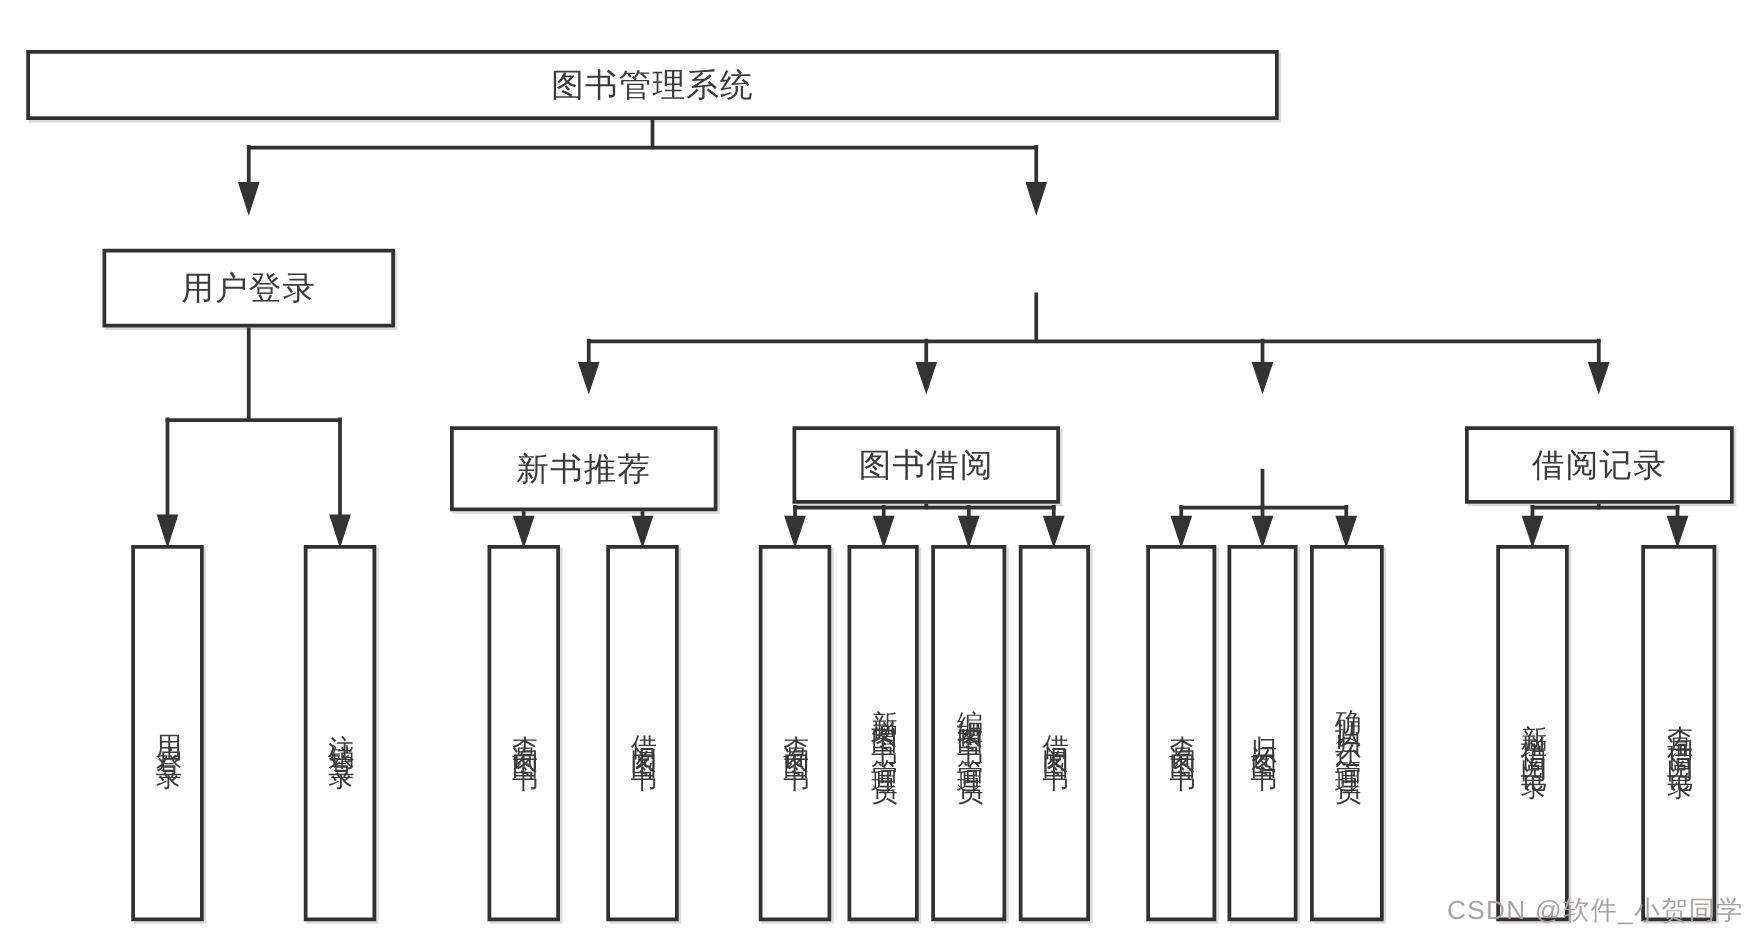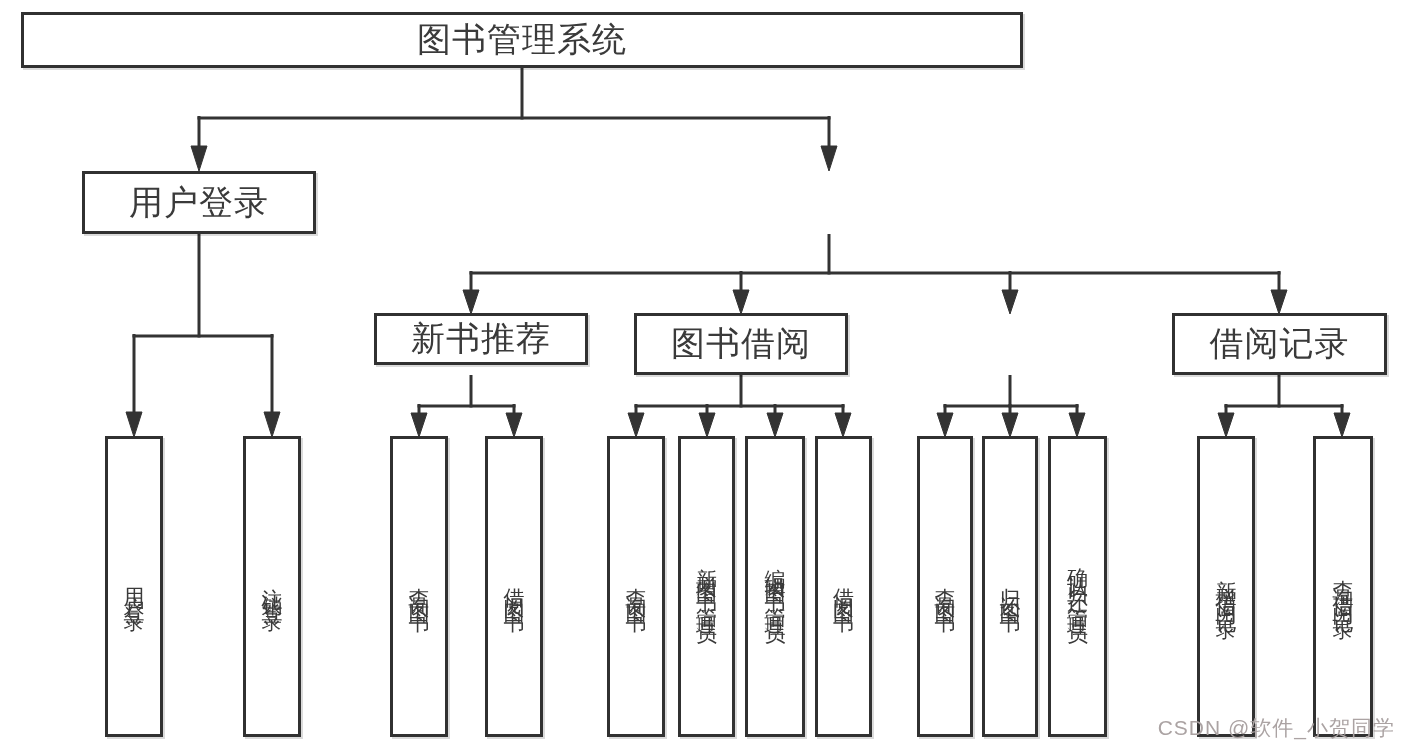--- a/index.html
+++ b/index.html
@@ -16,21 +16,21 @@
   .box{
     position:absolute;
     box-sizing:border-box;
     border:3px solid #313131;
     background:#ffffff;
     box-shadow:2px 2px 0 rgba(0,0,0,0.14);
     display:flex;align-items:center;justify-content:center;
     color:#3a3a3a;
     z-index:2;
   }
-  .hbox{font-size:34px;letter-spacing:1px;white-space:nowrap;}
+  .hbox{font-size:26px;letter-spacing:1px;white-space:nowrap;margin-top:28px;}
   .vbox{top:436px;height:301px;}
   .vtext{
     writing-mode:vertical-rl;
     font-size:21px;
     letter-spacing:8px;
     line-height:1.05;
   }
   .watermark{
     position:absolute;
     right:10px;bottom:5px;
@@ -116,21 +116,21 @@
   </svg>
 
   <div class="box hbox" style="left:21px;top:12px;width:1002px;height:56px">
     <span>图书管理系统</span>
   </div>
 
   <div class="box hbox" style="left:82px;top:171px;width:234px;height:63px">
     <span>用户登录</span>
   </div>
 
-  <div class="box hbox" style="left:374px;top:313px;width:214px;height:52px">
+  <div class="box hbox" style="left:360px;top:313px;width:214px;height:68px">
     <span>新书推荐</span>
   </div>
   <div class="box hbox" style="left:634px;top:313px;width:214px;height:62px">
     <span>图书借阅</span>
   </div>
   <div class="box hbox" style="left:1172px;top:313px;width:215px;height:62px">
     <span>借阅记录</span>
   </div>
 
   <div class="box vbox" style="left:105px;width:58px">

